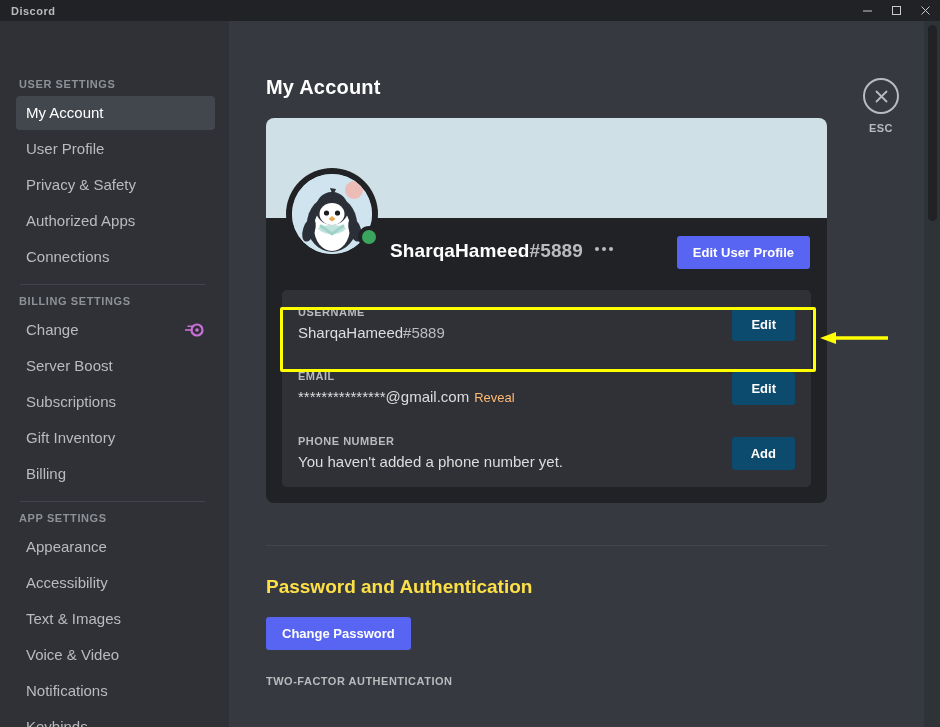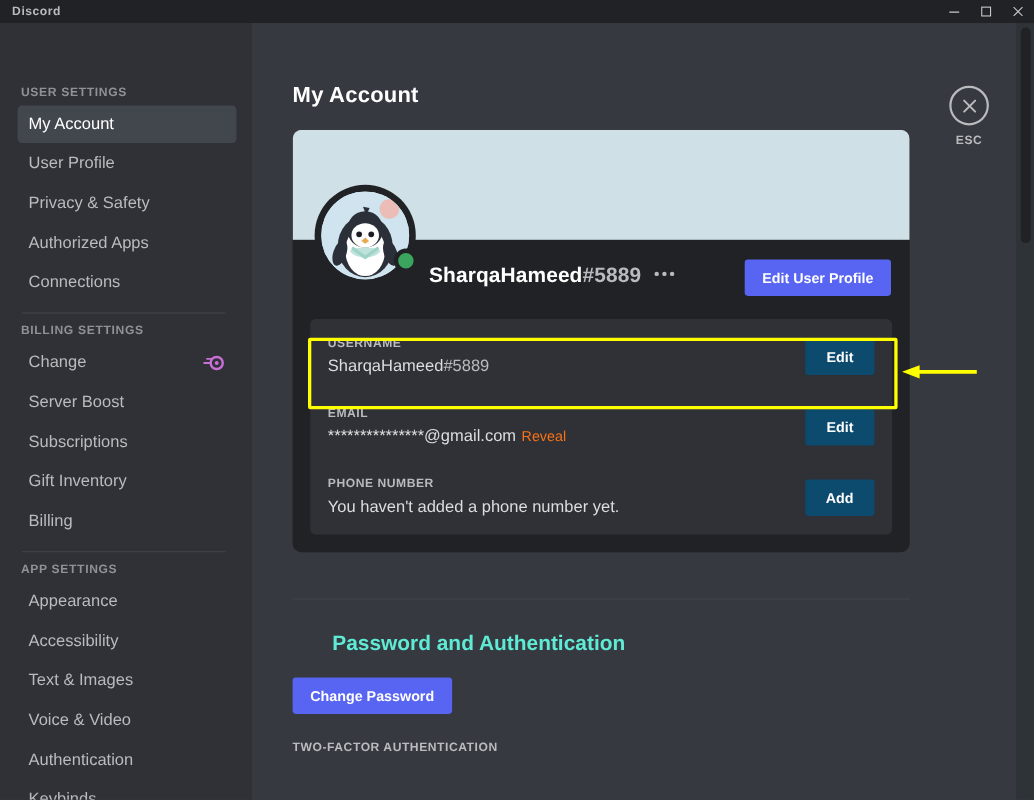--- a/index.html
+++ b/index.html
@@ -175,21 +175,21 @@
   .field-main { flex: 1; }
   .field-label {
     color: #b9bbbe; font-size: 11px; font-weight: bold;
     letter-spacing: .5px; margin-bottom: 5px;
   }
   .field-value {
     color: #dcddde; font-size: 15px; line-height: 19px;
   }
   .field-value .tag { color: #b9bbbe; }
   .reveal-link {
-    color: #f97316; font-size: 13px;
+    color: #fdba74; font-size: 13px;
     cursor: pointer; margin-left: 5px;
   }
   .btn-secondary {
     background: #0c4a6e; color: #ffffff;
     font-size: 13px; font-weight: bold;
     border: none; border-radius: 3px;
     padding: 9px 19px;
     cursor: pointer;
     font-family: "Liberation Sans", sans-serif;
   }
@@ -211,23 +211,22 @@
     z-index: 41;
   }
 
   
   .divider {
     width: 561px; height: 1px;
     background: #40444b;
     margin: 42px 0 30px 0;
   }
   .section-title {
-    color: #5eead4; font-size: 19px; font-weight: bold;
+    color: #fde047; font-size: 19px; font-weight: bold;
     margin-bottom: 19px;
-    margin-left: 36px;
   }
   .twofa-label {
     color: #b9bbbe; font-size: 11px; font-weight: bold;
     letter-spacing: .5px;
     margin-top: 25px;
   }
 
   
   .esc-wrap {
     position: absolute;
@@ -342,21 +341,21 @@
       <div class="side-item">
         <span>Accessibility</span>
       </div>
       <div class="side-item">
         <span>Text &amp; Images</span>
       </div>
       <div class="side-item">
         <span>Voice &amp; Video</span>
       </div>
       <div class="side-item">
-        <span>Authentication</span>
+        <span>Notifications</span>
       </div>
       <div class="side-item">
         <span>Keybinds</span>
       </div>
 
     </div>
   </div>
 
   <div class="content">
     <div class="content-inner">

